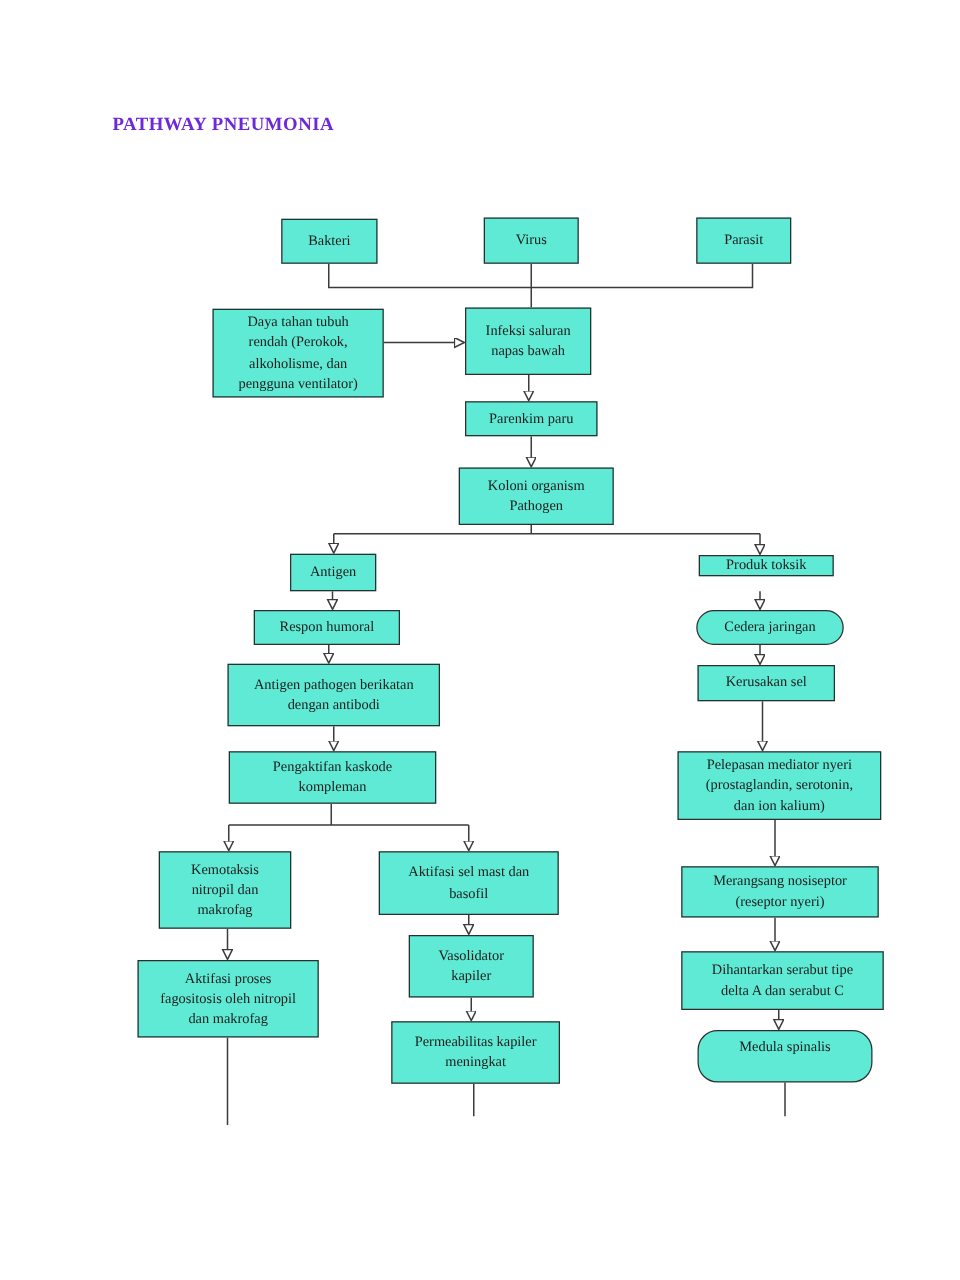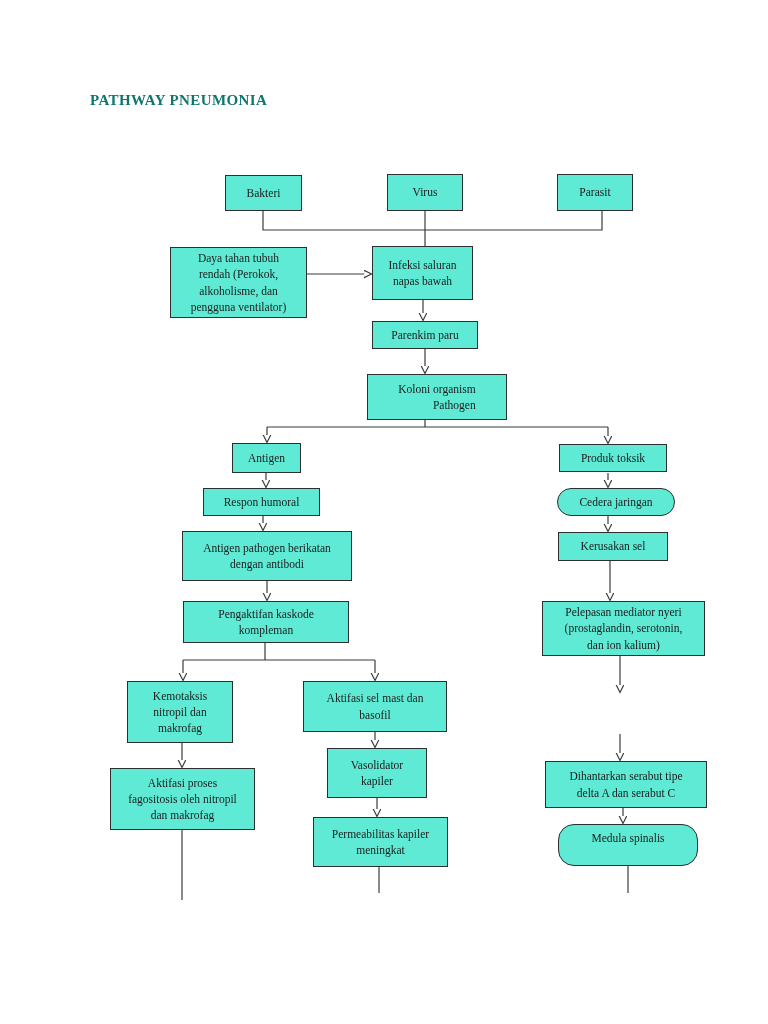--- a/index.html
+++ b/index.html
@@ -11,21 +11,21 @@
     overflow: hidden;
     font-family: "Liberation Serif", "DejaVu Serif", serif;
   }
   .title {
     position: absolute;
     left: 90px;
     top: 92px;
     font-size: 15px;
     font-weight: bold;
     letter-spacing: 0.4px;
-    color: #0f766e;
+    color: #6d28d9;
   }
   .edges {
     position: absolute;
     left: 0; top: 0;
     width: 768px; height: 1024px;
     pointer-events: none;
   }
   .edges path {
     fill: none;
     stroke: #3b3b3b;
@@ -100,21 +100,21 @@
   <div class="node" style="left:387px; top:174px; width:76px;  height:37px;">Virus</div>
   <div class="node" style="left:557px; top:174px; width:76px;  height:37px;">Parasit</div>
 
   <div class="node" style="left:170px; top:247px; width:137px; height:71px;">Daya tahan tubuh
 rendah (Perokok,
 alkoholisme, dan
 pengguna ventilator)</div>
   <div class="node" style="left:372px; top:246px; width:101px; height:54px;">Infeksi saluran
 napas bawah</div>
   <div class="node" style="left:372px; top:321px; width:106px; height:28px;">Parenkim paru</div>
-  <div class="node" style="left:367px; top:374px; width:140px; height:46px;text-align:right;">Koloni organism
+  <div class="node" style="left:367px; top:374px; width:124px; height:46px;">Koloni organism
 Pathogen</div>
 
   <div class="node" style="left:232px; top:443px; width:69px;  height:30px;">Antigen</div>
   <div class="node" style="left:203px; top:488px; width:117px; height:28px;">Respon humoral</div>
   <div class="node" style="left:182px; top:531px; width:170px; height:50px;">Antigen pathogen berikatan
 dengan antibodi</div>
   <div class="node" style="left:183px; top:601px; width:166px; height:42px;">Pengaktifan kaskode
 kompleman</div>
 
   <div class="node" style="left:127px; top:681px; width:106px; height:62px;">Kemotaksis
@@ -124,23 +124,25 @@
 fagositosis oleh nitropil
 dan makrofag</div>
 
   <div class="node" style="left:303px; top:681px; width:144px; height:51px;">Aktifasi sel mast dan
 basofil</div>
   <div class="node" style="left:327px; top:748px; width:100px; height:50px;">Vasolidator
 kapiler</div>
   <div class="node" style="left:313px; top:817px; width:135px; height:50px;">Permeabilitas kapiler
 meningkat</div>
 
-  <div class="node" style="left:559px; top:444px; width:108px; height:28px;">Produk toksik</div>
+  <div class="node" style="left:559px; top:444px; width:108px; height:17px;">Produk toksik</div>
   <div class="node" style="left:557px; top:488px; width:118px; height:28px;border-radius:14px;">Cedera jaringan</div>
   <div class="node" style="left:558px; top:532px; width:110px; height:29px;">Kerusakan sel</div>
   <div class="node" style="left:542px; top:601px; width:163px; height:55px;">Pelepasan mediator nyeri
 (prostaglandin, serotonin,
 dan ion kalium)</div>
+  <div class="node" style="left:545px; top:693px; width:158px; height:41px;">Merangsang nosiseptor
+(reseptor nyeri)</div>
   <div class="node" style="left:545px; top:761px; width:162px; height:47px;">Dihantarkan serabut tipe
 delta A dan serabut C</div>
   <div class="node align-top" style="left:558px; top:824px; width:140px; height:42px;border-radius:16px;">Medula spinalis</div>
 
 </div>
 
 </body></html>

